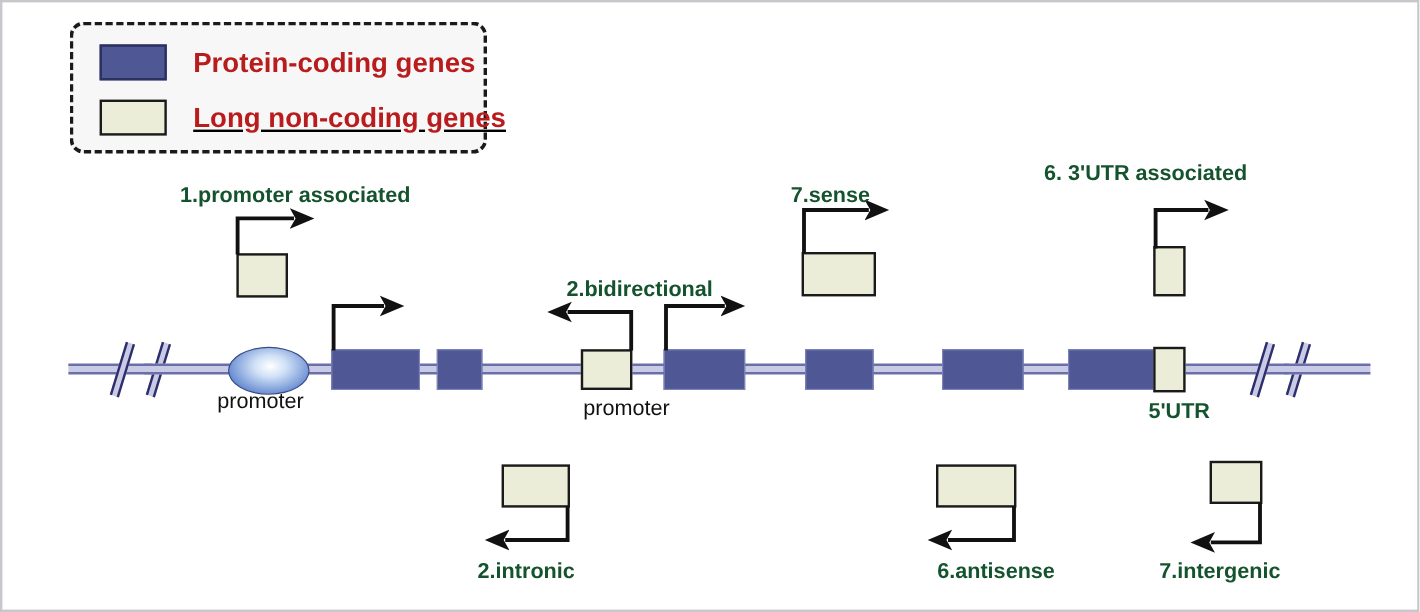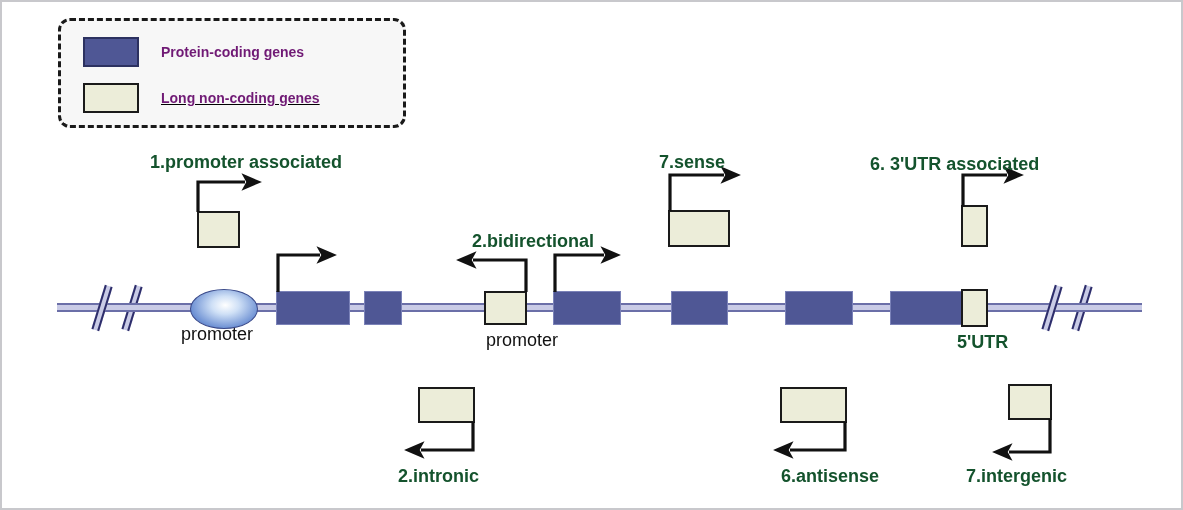--- a/index.html
+++ b/index.html
@@ -12,21 +12,21 @@
   
   #legend{position:absolute;left:56px;top:16px;width:348px;height:110px;
           box-sizing:border-box;border:3px dashed #1a1a1a;border-radius:12px;
           background:#f7f7f7;}
   .lg-row{position:absolute;left:22px;display:flex;align-items:center;}
   .lg-row.r1{top:16px;}
   .lg-row.r2{top:62px;text-decoration:underline;}
   .sw{width:56px;height:30px;box-sizing:border-box;border:2px solid #1a1a1a;}
   .sw.blue{background:#4f5795;border-color:#2c3160;}
   .sw.cream{background:#ecedd9;}
-  .lg-txt{margin-left:22px;font-size:14px;font-weight:bold;color:#701a75;white-space:nowrap;}
+  .lg-txt{margin-left:22px;font-size:23px;font-weight:bold;color:#b91c1c;white-space:nowrap;}
 
   
   .lbl{position:absolute;font-size:18px;font-weight:bold;color:#14532d;white-space:nowrap;}
   .plain{position:absolute;font-size:18px;font-weight:normal;color:#111;white-space:nowrap;}
   .nc-box{position:absolute;box-sizing:border-box;background:#ecedd9;border:2.5px solid #1a1a1a;}
   .exon{position:absolute;box-sizing:border-box;background:#4f5795;border:1.5px solid #7b82b8;}
   .utr{position:absolute;box-sizing:border-box;background:#ecedd9;border:2.5px solid #1a1a1a;}
 
   
   .dna{position:absolute;height:9px;box-sizing:border-box;
@@ -124,17 +124,17 @@
       <path d="M843,420 L843,448 L788,448" fill="none" stroke="#111" stroke-width="3.2" marker-end="url(#ar)"></path>
 
       <path d="M1048,417 L1048,450 L1007,450" fill="none" stroke="#111" stroke-width="3.2" marker-end="url(#ar)"></path>
     </svg>
 
     <div class="lbl" style="left:148px;top:150px;">1.promoter associated</div>
     <div class="lbl" style="left:396px;top:464px;">2.intronic</div>
     <div class="lbl" style="left:470px;top:229px;">2.bidirectional</div>
     <div class="lbl" style="left:657px;top:150px;">7.sense</div>
     <div class="lbl" style="left:779px;top:464px;">6.antisense</div>
-    <div class="lbl" style="left:868px;top:152px;">6. 3'UTR associated</div>
+    <div class="lbl" style="left:868px;top:132px;">6. 3'UTR associated</div>
     <div class="lbl" style="left:964px;top:464px;">7.intergenic</div>
 
   </div>
 </div>
 
 </body></html>

